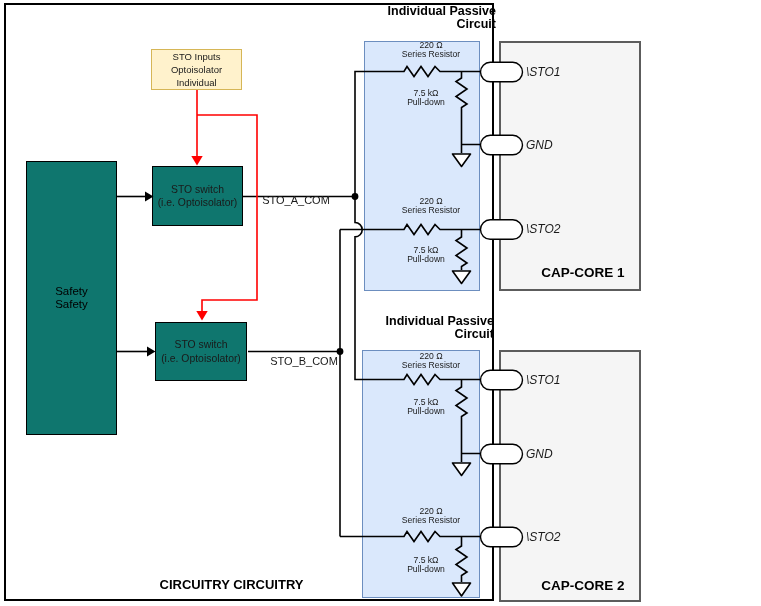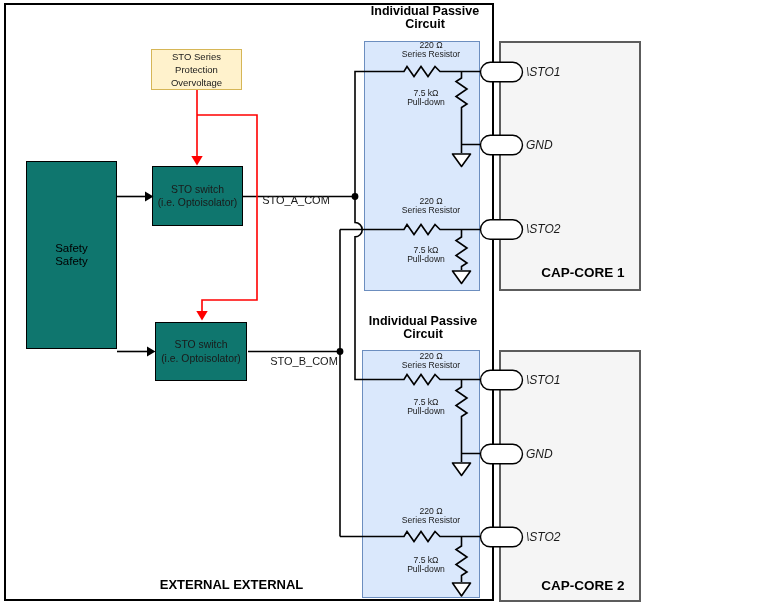--- a/index.html
+++ b/index.html
@@ -12,26 +12,26 @@
   .blue-box{background:#dae8fc;border:1px solid #6c8ebf;}
   .blue-box-1{left:364px;top:41px;width:116px;height:250px;}
   .blue-box-2{left:362px;top:350px;width:118px;height:248px;}
   .core-box{background:#f5f5f5;border:2px solid #5c5c5c;}
   .core-box-1{left:499px;top:41px;width:142px;height:250px;}
   .core-box-2{left:499px;top:350px;width:142px;height:252px;}
   .yellow-box{left:151px;top:49px;width:91px;height:41px;background:#fff2cc;border:1.5px solid #d6b656;
     display:flex;flex-direction:column;align-items:center;justify-content:center;
     font-size:9.5px;line-height:13px;text-align:center;color:#1a1a1a;}
   .plain-box{background:#0f766e;border:1.5px solid #000;display:flex;flex-direction:column;align-items:center;justify-content:center;text-align:center;}
-  .safety-box{left:26px;top:161px;width:91px;height:188px;font-size:11.5px;line-height:13px;}
+  .safety-box{left:26px;top:161px;width:91px;height:274px;font-size:11.5px;line-height:13px;}
   .switch-box{font-size:10.4px;line-height:13.5px;color:#1a1a1a;}
   .switch-a{left:152px;top:166px;width:91px;height:60px;}
   .switch-b{left:155px;top:322px;width:92px;height:59px;}
   .svg-layer{left:0;top:0;width:761px;height:606px;}
-  .title{width:142px;text-align:center;font-weight:bold;font-size:12.5px;line-height:12.5px;}
+  .title{width:142px;text-align:right;font-weight:bold;font-size:12.5px;line-height:12.5px;}
   .title span{display:block;}
   .net-label{width:92px;text-align:center;font-size:11px;color:#1a1a1a;margin-top:19px;}
   .rlabel{left:376px;width:110px;text-align:center;font-size:8.6px;line-height:9.6px;color:#1a1a1a;}
   .rlabel span{display:block;}
   .plabel{left:396px;width:60px;text-align:center;font-size:8.6px;line-height:9.6px;color:#1a1a1a;}
   .plabel span{display:block;}
   .pin-label{left:526px;width:70px;font-size:12px;line-height:13px;color:#1a1a1a;font-style:italic;}
   .core-name{width:142px;text-align:center;font-weight:bold;font-size:13.5px;margin-left:13px;}
   .external-label{left:124px;top:577px;width:215px;text-align:center;font-weight:bold;font-size:13px;}
 </style>
@@ -40,23 +40,23 @@
 
 <div class="canvas">
 
   <div class="abs external-box"></div>
   <div class="abs core-box core-box-1"></div>
   <div class="abs core-box core-box-2"></div>
   <div class="abs blue-box blue-box-1"></div>
   <div class="abs blue-box blue-box-2"></div>
 
   <div class="abs yellow-box">
-    <span>STO Series</span>
-    <span>Protection</span>
-    <span>Overvoltage</span>
+    <span>STO Inputs</span>
+    <span>Optoisolator</span>
+    <span>Individual</span>
   </div>
 
   <div class="abs plain-box safety-box">
     <span>Safety</span>
     <span>Safety</span>
   </div>
 
   <div class="abs plain-box switch-box switch-a">
     <span>STO switch</span>
     <span>(i.e. Optoisolator)</span>
@@ -167,15 +167,15 @@
   <div class="abs pin-label" style="top:65.5px;">\STO1</div>
   <div class="abs pin-label" style="top:138.5px;">GND</div>
   <div class="abs pin-label" style="top:222.5px;">\STO2</div>
   <div class="abs pin-label" style="top:373.5px;">\STO1</div>
   <div class="abs pin-label" style="top:447.5px;">GND</div>
   <div class="abs pin-label" style="top:530.5px;">\STO2</div>
 
   <div class="abs core-name" style="left:499px;top:265px;">CAP-CORE 1</div>
   <div class="abs core-name" style="left:499px;top:578px;">CAP-CORE 2</div>
 
-  <div class="abs external-label">EXTERNAL EXTERNAL</div>
+  <div class="abs external-label">CIRCUITRY CIRCUITRY</div>
 
 </div>
 
 </body></html>

